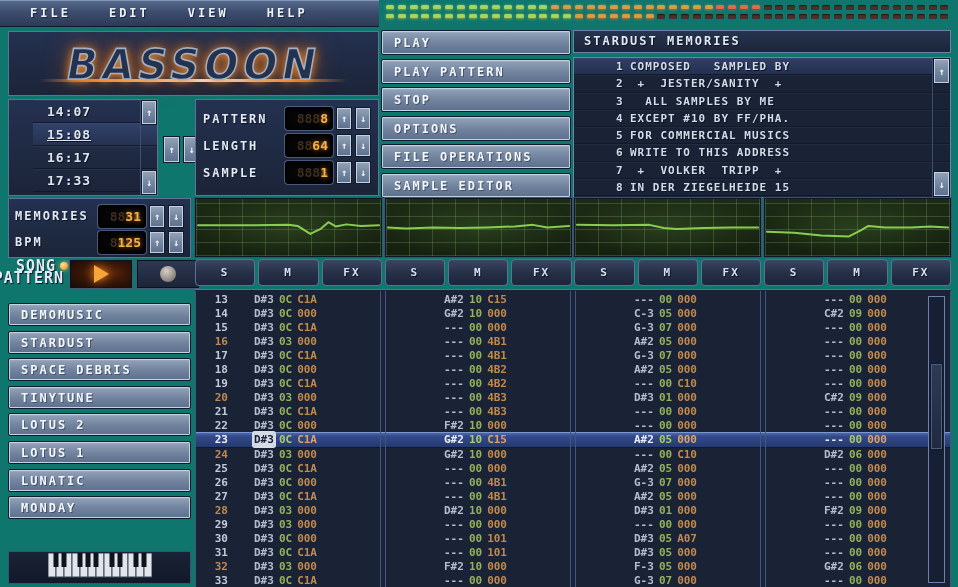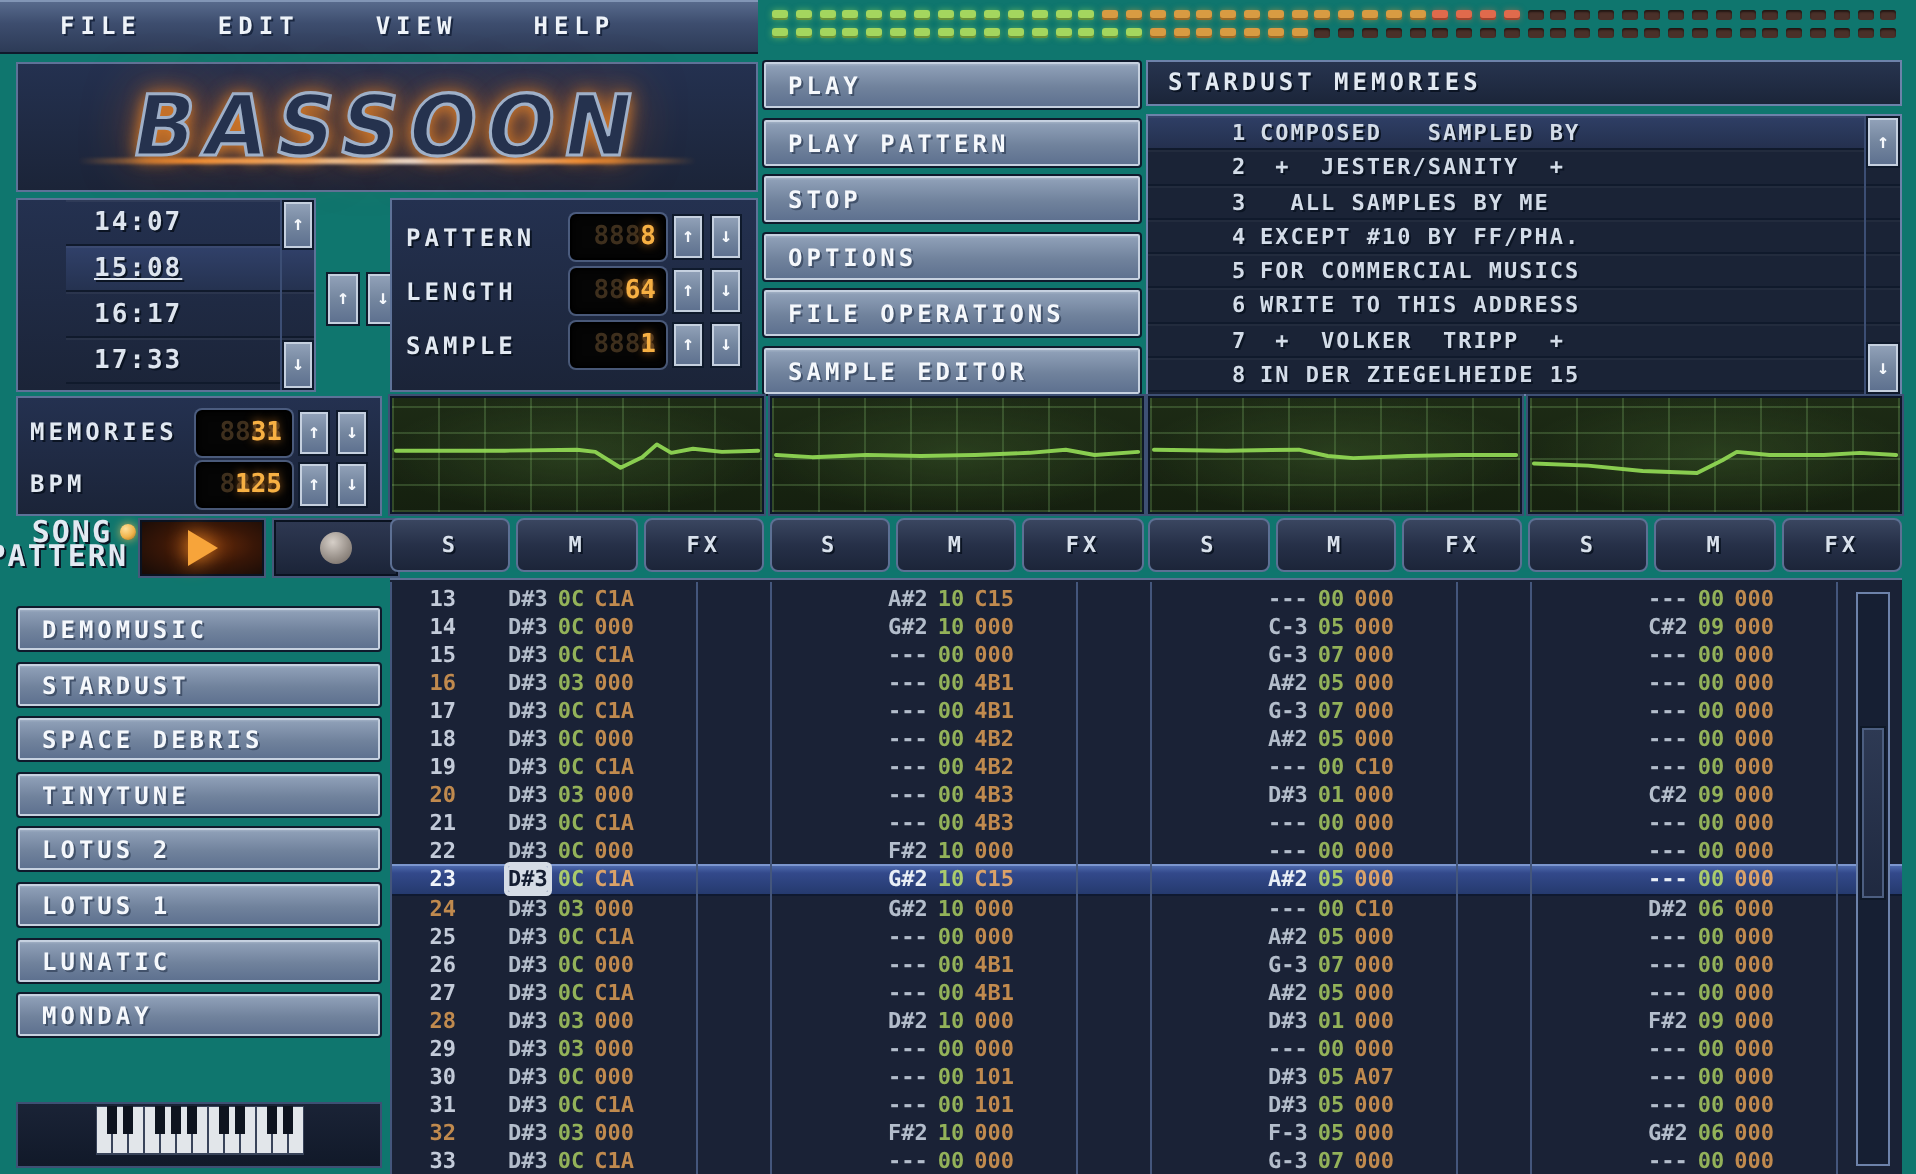--- a/index.html
+++ b/index.html
@@ -166,21 +166,21 @@
     display:flex; align-items:center; justify-content:center;
     text-shadow:1px 1px 0 #0b1423; cursor:default;
   }
   
   .pattern-grid { left:195px; top:289px; width:756px; height:298px; border-top:1px solid #5d7094; background:#1a2236; }
   .hlstrip {
     position:absolute; left:0; right:0; top:142px; height:16px;
     background:linear-gradient(180deg,#4d69ac 0%,#33498b 25%,#253a6e 100%);
     border-top:1px solid #7c96ce; border-bottom:1px solid #0f1930;
   }
-  .pcol { position:absolute; top:1px; bottom:0; width:154px; border-left:1px solid #44567c; border-right:1px solid #44567c; padding-top:2px; }
+  .pcol { position:absolute; top:1px; bottom:0; width:186px; border-left:1px solid #44567c; border-right:1px solid #44567c; padding-top:2px; }
   .pc0{left:0;} .pc1{left:190px;} .pc2{left:380px;} .pc3{left:570px;}
   .prow { height:14.05px; line-height:14px; font-size:11px; font-weight:bold; white-space:pre; }
   .rn { display:inline-block; width:24px; text-align:right; margin-left:8px; color:#c3cbd9; }
   .rn.rno { color:#c08a4e; }
   .nt { margin-left:26px; color:#b3bdcb; }
   .pcol:not(.pc0) .nt { margin-left:58px; }
   .in { margin-left:5px; color:#93b259; }
   .fx { margin-left:5px; color:#c08a4e; }
   .hlrow .nt { color:#e8eef6; } .hlrow .in { color:#aacb6c; } .hlrow .fx { color:#dba268; }
   .hlrow .rn { color:#f0f4fa; }

